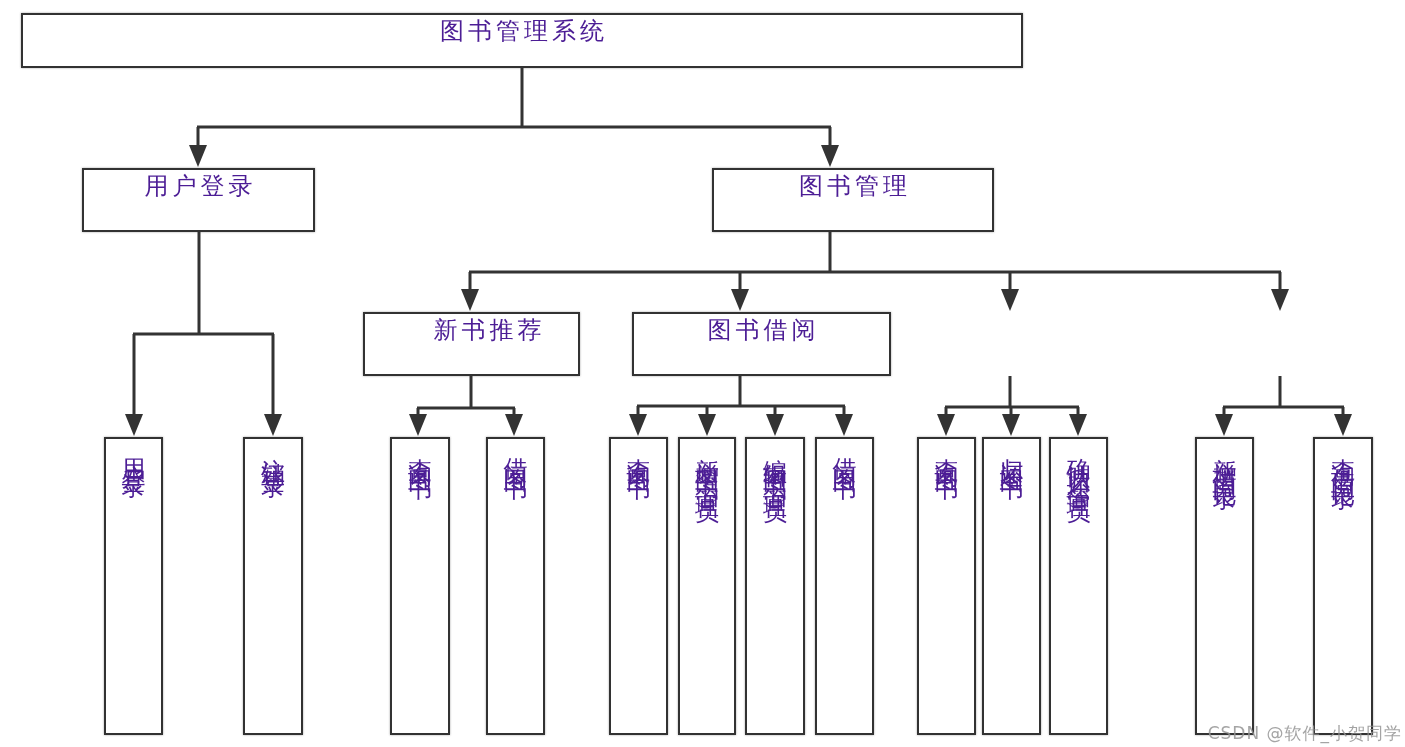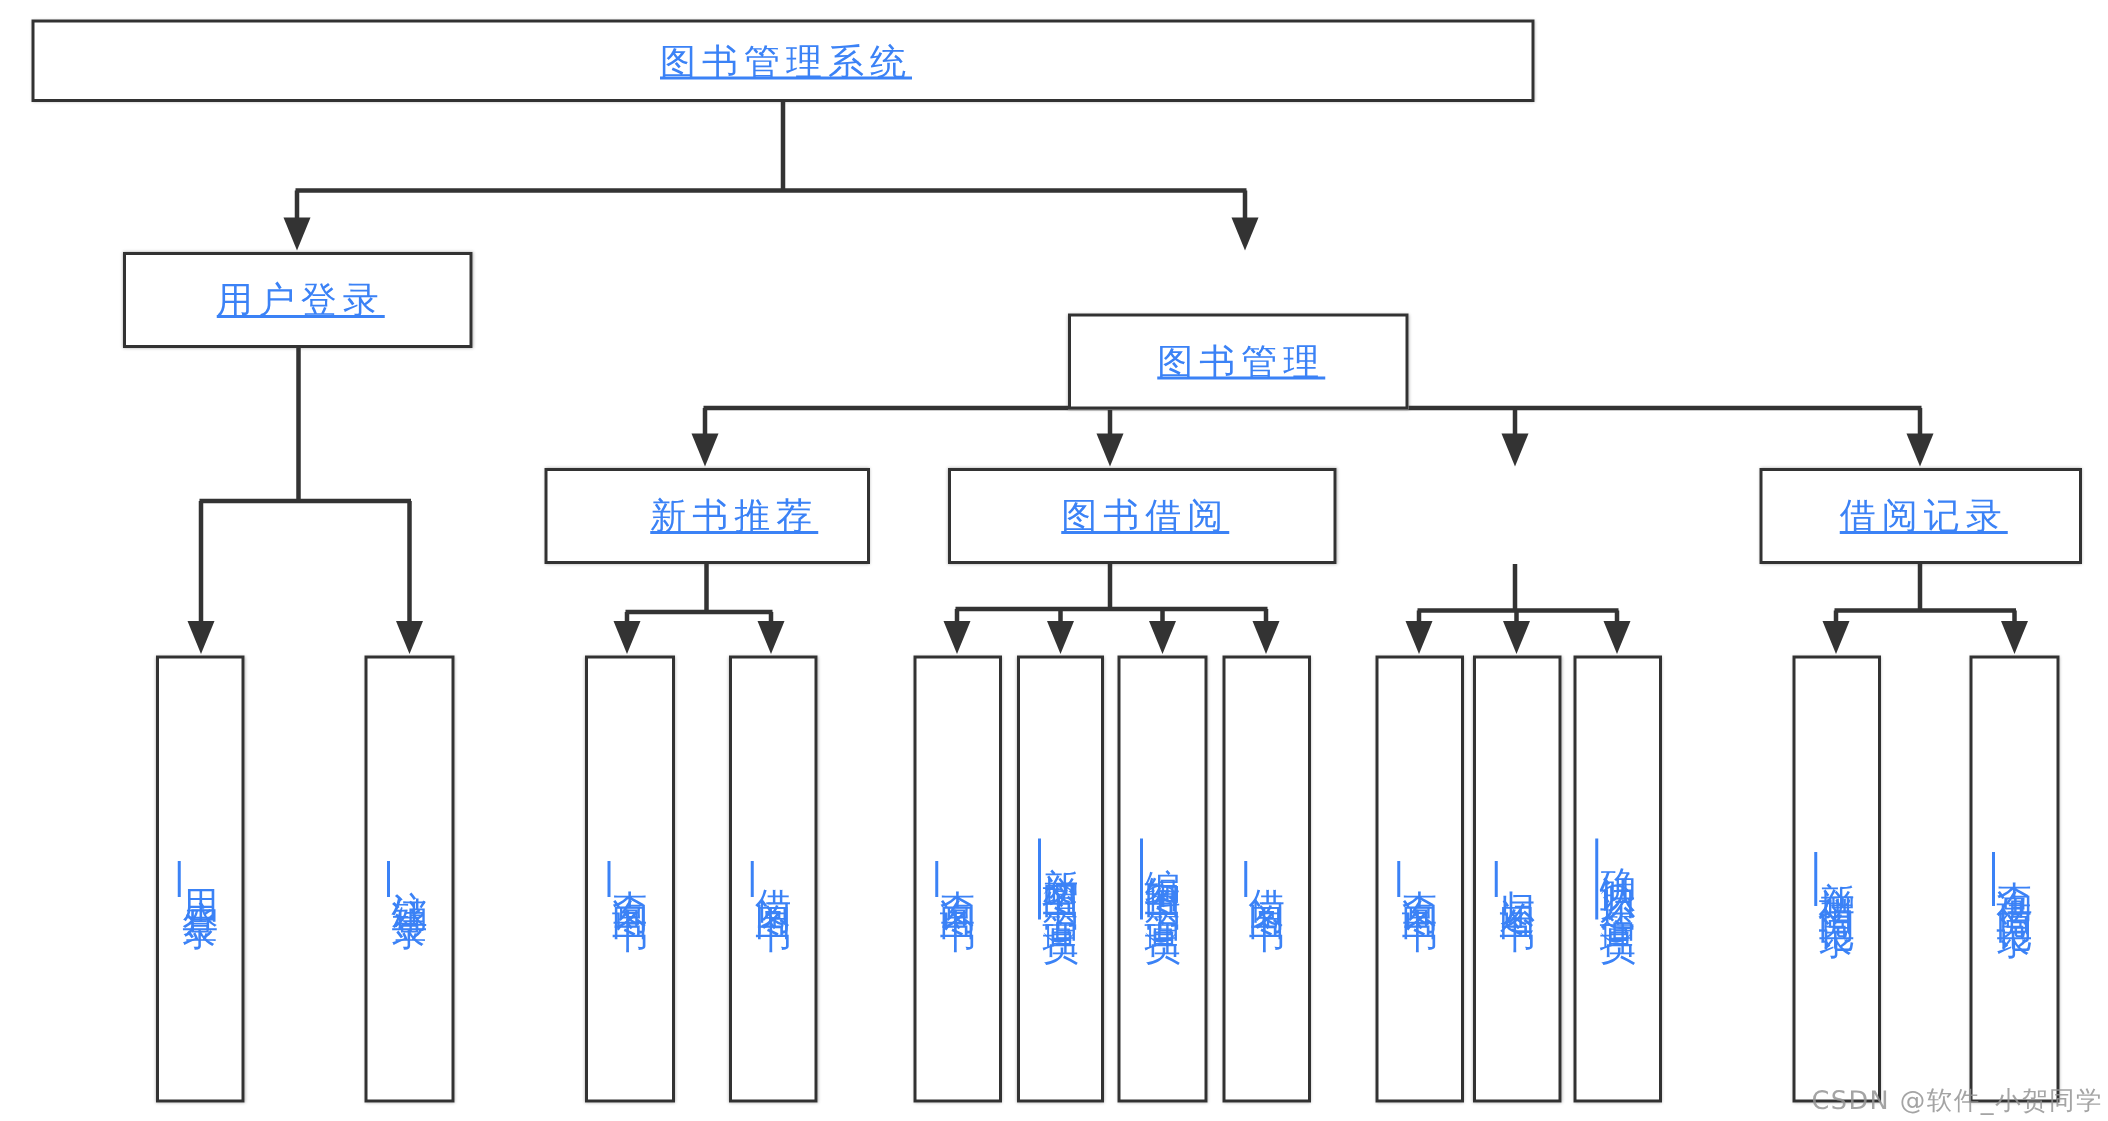--- a/index.html
+++ b/index.html
@@ -20,45 +20,44 @@
     left: 0;
     top: 0;
     pointer-events: none;
   }
   .node {
     position: absolute;
     background: #ffffff;
     border: 2px solid #323232;
     box-shadow: 0 0 2px rgba(60,60,60,0.45);
     display: flex;
-    align-items: center;
+    align-items: flex-start;
     justify-content: center;
-    color: #3b82f6;
+    color: #4c1d95;
     box-sizing: border-box;
-    text-decoration: underline;
   }
   .h-label {
     font-size: 24px;
     letter-spacing: 4px;
     white-space: nowrap;
     text-indent: 4px;
   }
   .leaf .v-label {
     writing-mode: vertical-rl;
     text-orientation: mixed;
     font-size: 24px;
     letter-spacing: 6px;
     line-height: 1;
     white-space: nowrap;
   }
   
   .n-root       { left: 21px;   top: 13px;  width: 1002px; height: 55px; }
   
   .n-user-login { left: 82px;   top: 168px; width: 233px;  height: 64px; }
-  .n-book-mgmt  { left: 712px;  top: 168px; width: 227px;  height: 64px; margin-top: 41px; }
+  .n-book-mgmt  { left: 712px;  top: 168px; width: 282px;  height: 64px; }
   
   .n-new-book   { left: 363px;  top: 312px; width: 217px;  height: 64px; padding-left: 32px; }
   .n-borrowing  { left: 632px;  top: 312px; width: 259px;  height: 64px; }
   .n-current    { left: 903px;  top: 312px; width: 214px;  height: 64px; }
   .n-records    { left: 1173px; top: 312px; width: 215px;  height: 64px; }
   
   .leaf { top: 437px; height: 298px; }
   .n-a1 { left: 104px;  width: 59px; }
   .n-a2 { left: 243px;  width: 60px; }
   .n-b1 { left: 390px;  width: 60px; }
@@ -146,23 +145,20 @@
   <div class="node n-book-mgmt">
     <span class="h-label">图书管理</span>
   </div>
 
   <div class="node n-new-book">
     <span class="h-label">新书推荐</span>
   </div>
   <div class="node n-borrowing">
     <span class="h-label">图书借阅</span>
   </div>
-  <div class="node n-records">
-    <span class="h-label">借阅记录</span>
-  </div>
 
   <div class="node leaf n-a1">
     <span class="v-label">用户登录</span>
   </div>
   <div class="node leaf n-a2">
     <span class="v-label">注销登录</span>
   </div>
 
   <div class="node leaf n-b1">
     <span class="v-label">查询图书</span>

